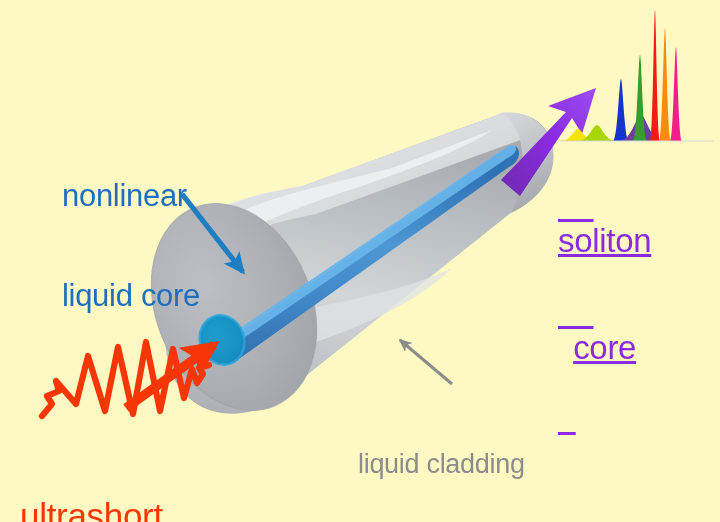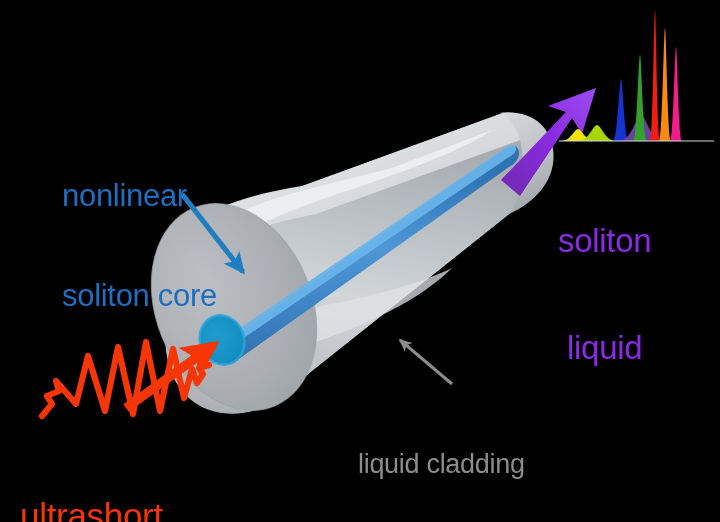--- a/index.html
+++ b/index.html
@@ -8,21 +8,21 @@
     padding: 0;
     background: #ffffff;
   }
   body {
     font-family: "Liberation Sans", sans-serif;
   }
   #figure {
     position: relative;
     width: 720px;
     height: 522px;
-    background: #000000;
+    background: #fef9c3;
     overflow: hidden;
   }
   #scene {
     position: absolute;
     left: 0;
     top: 0;
     width: 720px;
     height: 522px;
   }
   .lbl {
@@ -36,20 +36,21 @@
     left: 62px;
     top: 112px;
     font-size: 31px;
     color: #1f6fbe;
   }
   #label-soliton-burst {
     left: 558px;
     top: 152px;
     font-size: 33px;
     color: #8a2be2;
+    text-decoration: underline;
   }
   #label-silica-cladding {
     left: 358px;
     top: 392px;
     font-size: 27px;
     color: #8c8c8c;
   }
   #label-ultrashort-pulse {
     left: 20px;
     top: 421px;
@@ -217,26 +218,26 @@
         <line x1="559" y1="141" x2="714" y2="141" stroke="#d8d8d8" stroke-width="1"></line>
       </g>
 
     <line x1="182" y1="194" x2="243" y2="272" stroke="#1f7ec2" stroke-width="5.2" marker-end="url(#arrowBlue)" stroke-linecap="butt"></line>
 
     <line x1="452" y1="384" x2="400" y2="340" stroke="#8c8c8c" stroke-width="3.0" marker-end="url(#arrowGray)" stroke-linecap="butt"></line>
   </svg>
 
   <div class="lbl" id="label-nonlinear-core">
     <span class="ln">nonlinear</span>
-    <span class="ln">soliton core</span>
+    <span class="ln">liquid core</span>
   </div>
 
   <div class="lbl" id="label-soliton-burst">
     <span class="ln">soliton</span>
-    <span class="ln">liquid</span>
+    <span class="ln">core</span>
   </div>
 
   <div class="lbl" id="label-silica-cladding">
     <span class="ln">liquid cladding</span>
   </div>
 
   <div class="lbl" id="label-ultrashort-pulse">
     <span class="ln">ultrashort</span>
     
   </div>

